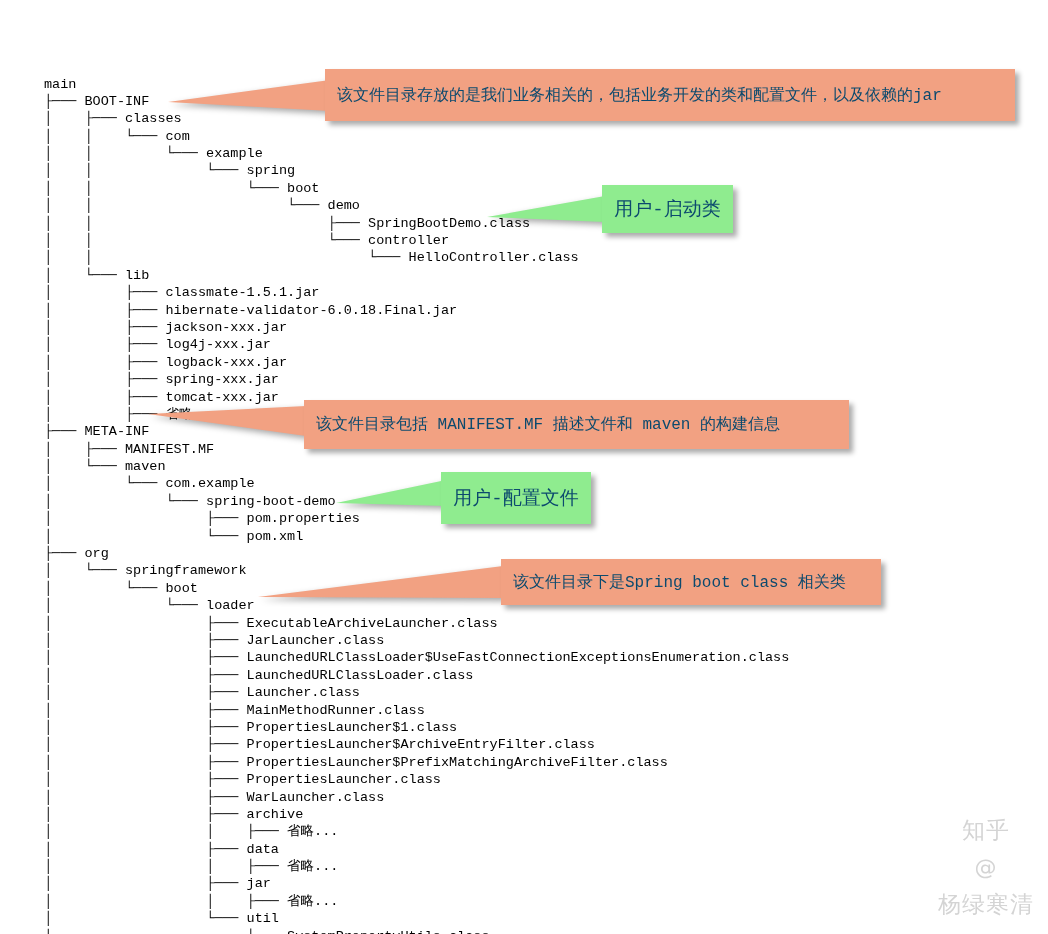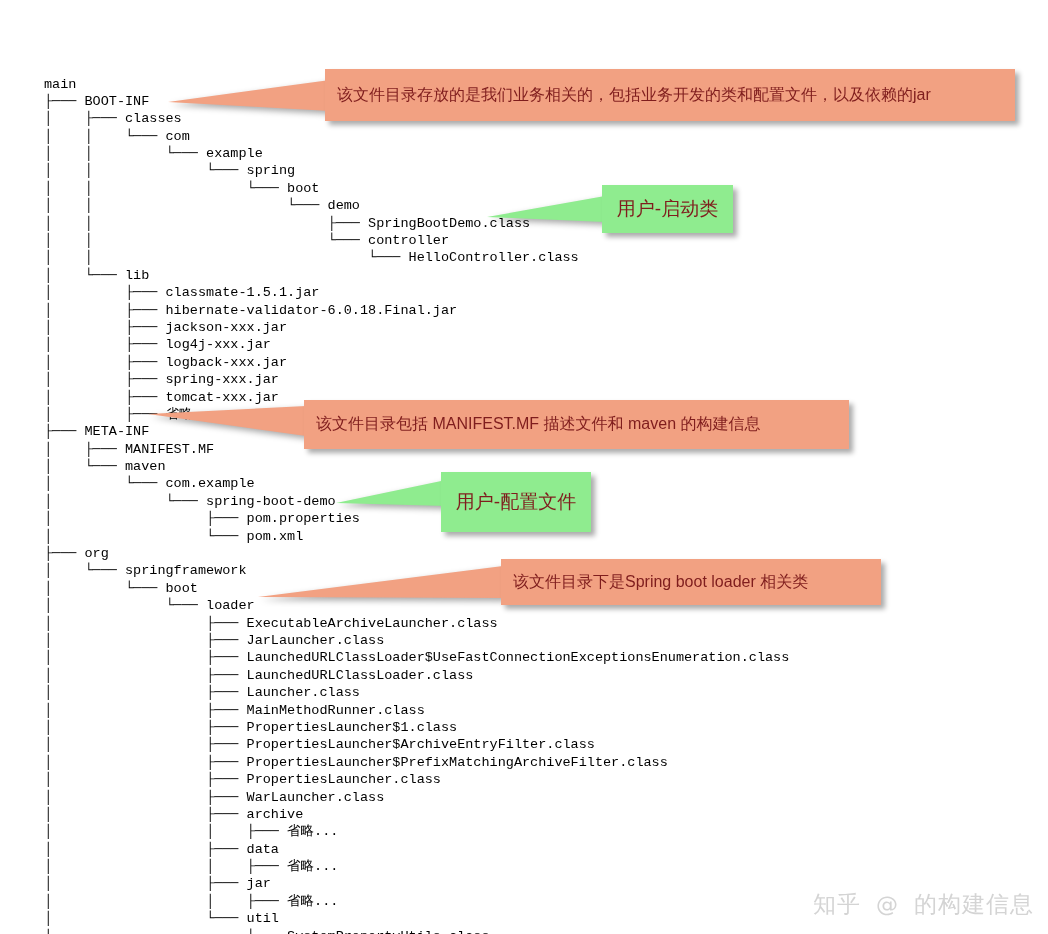--- a/index.html
+++ b/index.html
@@ -31,23 +31,23 @@
     white-space: pre;
     height: 17.4px;
   }
 
   
   .callout {
     position: absolute;
     box-sizing: border-box;
     display: flex;
     align-items: center;
-    font-family: Liberation Sans, sans-serif;
+    font-family: Liberation Mono, monospace;
     font-size: 16px;
-    color: #7f1d1d;
+    color: #0c4a6e;
     padding: 0 12px;
     box-shadow: 4px 4px 5px rgba(0,0,0,0.33);
     z-index: 5;
     white-space: nowrap;
     text-align: right;
   }
   .callout.orange { background: #f2a182; }
   .callout.green  { background: #8fec8f; font-size: 19px; }
 
   
@@ -58,27 +58,28 @@
   }
   .tail svg { display: block; }
 
   
   #watermark {
     position: absolute;
     right: 14px;
     bottom: 14px;
     display: flex;
     align-items: center;
-    gap: 15px;
+    gap: 9px;
     font-family: "DejaVu Sans", "Liberation Sans", sans-serif;
     font-size: 23px;
     color: #d4d4d4;
     letter-spacing: 1px;
     user-select: none;
     z-index: 2;
+    flex-direction: column;
   }
   #watermark .wm-at { font-size: 22px; }
 </style>
 </head>
 <body>
 
 <pre id="tree"><div class="row">main</div><div class="row">├─── BOOT-INF</div><div class="row">│    ├─── classes</div><div class="row">│    │    └─── com</div><div class="row">│    │         └─── example</div><div class="row">│    │              └─── spring</div><div class="row">│    │                   └─── boot</div><div class="row">│    │                        └─── demo</div><div class="row">│    │                             ├─── SpringBootDemo.class</div><div class="row">│    │                             └─── controller</div><div class="row">│    │                                  └─── HelloController.class</div><div class="row">│    └─── lib</div><div class="row">│         ├─── classmate-1.5.1.jar</div><div class="row">│         ├─── hibernate-validator-6.0.18.Final.jar</div><div class="row">│         ├─── jackson-xxx.jar</div><div class="row">│         ├─── log4j-xxx.jar</div><div class="row">│         ├─── logback-xxx.jar</div><div class="row">│         ├─── spring-xxx.jar</div><div class="row">│         ├─── tomcat-xxx.jar</div><div class="row">│         ├─── 省略...</div><div class="row">├─── META-INF</div><div class="row">│    ├─── MANIFEST.MF</div><div class="row">│    └─── maven</div><div class="row">│         └─── com.example</div><div class="row">│              └─── spring-boot-demo</div><div class="row">│                   ├─── pom.properties</div><div class="row">│                   └─── pom.xml</div><div class="row">├─── org</div><div class="row">│    └─── springframework</div><div class="row">│         └─── boot</div><div class="row">│              └─── loader</div><div class="row">│                   ├─── ExecutableArchiveLauncher.class</div><div class="row">│                   ├─── JarLauncher.class</div><div class="row">│                   ├─── LaunchedURLClassLoader$UseFastConnectionExceptionsEnumeration.class</div><div class="row">│                   ├─── LaunchedURLClassLoader.class</div><div class="row">│                   ├─── Launcher.class</div><div class="row">│                   ├─── MainMethodRunner.class</div><div class="row">│                   ├─── PropertiesLauncher$1.class</div><div class="row">│                   ├─── PropertiesLauncher$ArchiveEntryFilter.class</div><div class="row">│                   ├─── PropertiesLauncher$PrefixMatchingArchiveFilter.class</div><div class="row">│                   ├─── PropertiesLauncher.class</div><div class="row">│                   ├─── WarLauncher.class</div><div class="row">│                   ├─── archive</div><div class="row">│                   │    ├─── 省略...</div><div class="row">│                   ├─── data</div><div class="row">│                   │    ├─── 省略...</div><div class="row">│                   ├─── jar</div><div class="row">│                   │    ├─── 省略...</div><div class="row">│                   └─── util</div><div class="row">│                        └─── SystemPropertyUtils.class</div></pre>
 
 <div class="tail" style="left:168px; top:80px; width:162px; height:34px;">
   <svg width="162" height="34" viewBox="0 0 162 34">
@@ -115,25 +116,25 @@
 </div>
 
 <div class="callout green" style="left:602px; top:185px; width:131px; height:48px; justify-content:center;">
   <span>用户-启动类</span>
 </div>
 
 <div class="callout orange" style="left:304px; top:400px; width:545px; height:49px;">
   <span>该文件目录包括 MANIFEST.MF 描述文件和 maven 的构建信息</span>
 </div>
 
-<div class="callout green" style="left:441px; top:472px; width:150px; height:60px; justify-content:center;">
+<div class="callout green" style="left:441px; top:472px; width:150px; height:52px; justify-content:center;">
   <span>用户-配置文件</span>
 </div>
 
 <div class="callout orange" style="left:501px; top:559px; width:380px; height:46px;">
-  <span>该文件目录下是Spring boot loader  相关类</span>
+  <span>该文件目录下是Spring boot class  相关类</span>
 </div>
 
 <div id="watermark">
   <span>知乎</span>
   <span class="wm-at">@</span>
-  <span>的构建信息</span>
+  <span>杨绿寒清</span>
 </div>
 
 </body></html>

